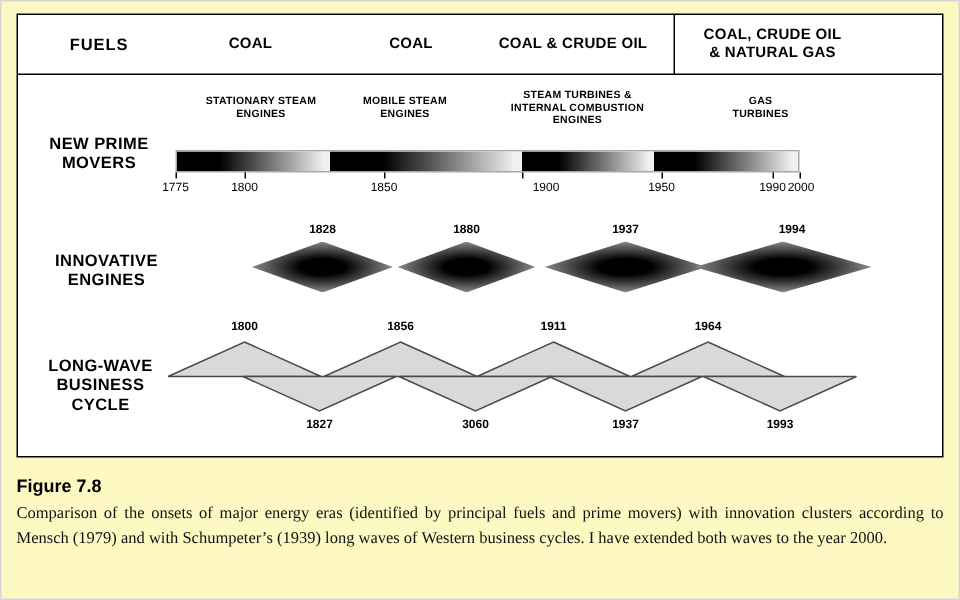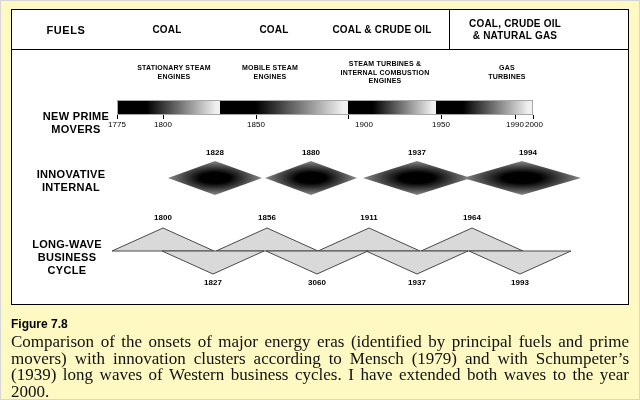--- a/index.html
+++ b/index.html
@@ -30,39 +30,39 @@
   .year-label { position:absolute; width:40px; font-size:8px; font-weight:bold; text-align:center; }
   .diamond { position:absolute; clip-path:polygon(50% 0, 100% 50%, 50% 100%, 0 50%);
     background:radial-gradient(ellipse closest-side at 50% 50%, #000 0%, #000 32%, #8a8a8a 100%); }
 
   
   .tri { position:absolute; display:block; }
   .tri polygon { fill:#d9d9d9; stroke:#4a4a4a; stroke-width:1; }
 
   
   .caption-label { position:absolute; font-size:12px; font-weight:bold; font-family:"Liberation Sans", sans-serif; }
-  .caption-text { position:absolute; font-family:"Liberation Serif", serif; font-size:17px; line-height:16.5px; text-align:justify; color:#111; }
+  .caption-text { position:absolute; font-family:"Liberation Serif", serif; font-size:11px; line-height:16.5px; text-align:justify; color:#111; }
 </style>
 </head>
 <body>
 
 <div class="page">
 
   <div class="diagram">
 
     <div class="fuels-row">
       <div class="fuels-title" style="left:14px; width:80px;">FUELS</div>
       <div class="fuel" style="left:115px; width:80px;">COAL</div>
       <div class="fuel" style="left:222px; width:80px;">COAL</div>
       <div class="fuel" style="left:305px; width:130px;">COAL &amp; CRUDE OIL</div>
       <div class="fuel" style="left:455px; width:96px;">COAL, CRUDE OIL &amp; NATURAL GAS</div>
       <div class="vdivider" style="left:437px;"></div>
     </div>
 
-    <div class="row-label" style="left:24px; top:80px; width:80px;margin-top:20px;">NEW PRIME MOVERS</div>
+    <div class="row-label" style="left:14px; top:80px; width:80px;">NEW PRIME MOVERS</div>
 
     <div class="engine-label" style="left:122px; top:54px; width:80px;">STATIONARY STEAM ENGINES</div>
     <div class="engine-label" style="left:223px; top:54px; width:70px;">MOBILE STEAM ENGINES</div>
     <div class="engine-label" style="left:323px; top:50px; width:100px;">STEAM TURBINES &amp; INTERNAL COMBUSTION ENGINES</div>
     <div class="engine-label" style="left:473px; top:54px; width:44px;">GAS TURBINES</div>
 
     <div class="bar" style="left:105px; top:90px; width:416px; height:15px;">
       <div class="bar-seg" style="width:102px;"></div>
       <div class="bar-seg" style="width:129px;"></div>
       <div class="bar-seg" style="width:89px;"></div>
@@ -78,21 +78,21 @@
     <div class="tick" style="left:521px; top:105px;"></div>
 
     <div class="tick-label" style="left:90px; top:110px;">1775</div>
     <div class="tick-label" style="left:136px; top:110px;">1800</div>
     <div class="tick-label" style="left:229px; top:110px;">1850</div>
     <div class="tick-label" style="left:321px; top:110px;margin-left:16px;">1900</div>
     <div class="tick-label" style="left:414px; top:110px;">1950</div>
     <div class="tick-label" style="left:488px; top:110px;">1990</div>
     <div class="tick-label" style="left:507px; top:110px;">2000</div>
 
-    <div class="row-label" style="left:14px; top:158px; width:90px;">INNOVATIVE INTERNAL</div>
+    <div class="row-label" style="left:14px; top:158px; width:90px;">INNOVATIVE ENGINES</div>
 
     <div class="year-label" style="left:183px; top:138px;">1828</div>
     <div class="year-label" style="left:279px; top:138px;">1880</div>
     <div class="year-label" style="left:385px; top:138px;">1937</div>
     <div class="year-label" style="left:496px; top:138px;">1994</div>
 
     <div class="diamond" style="left:156px; top:151px; width:94px; height:34px;"></div>
     <div class="diamond" style="left:253px; top:151px; width:92px; height:34px;"></div>
     <div class="diamond" style="left:351px; top:151px; width:108px; height:34px;"></div>
     <div class="diamond" style="left:451px; top:151px; width:118px; height:34px;"></div>

